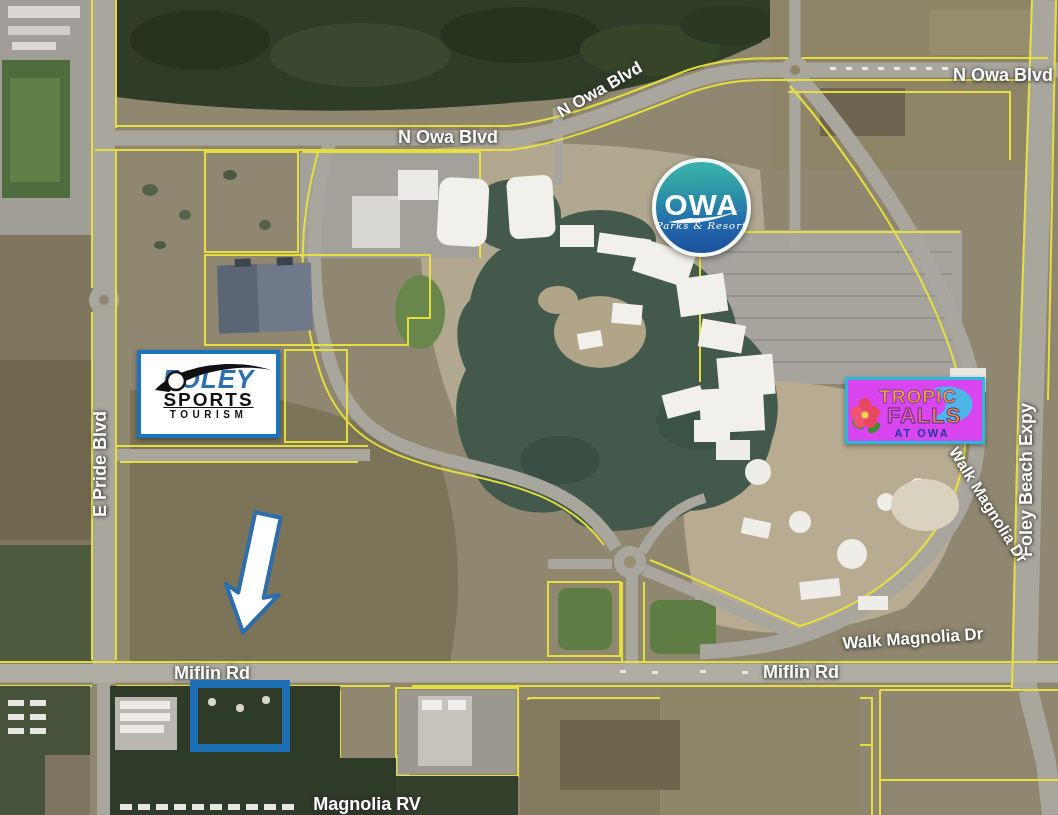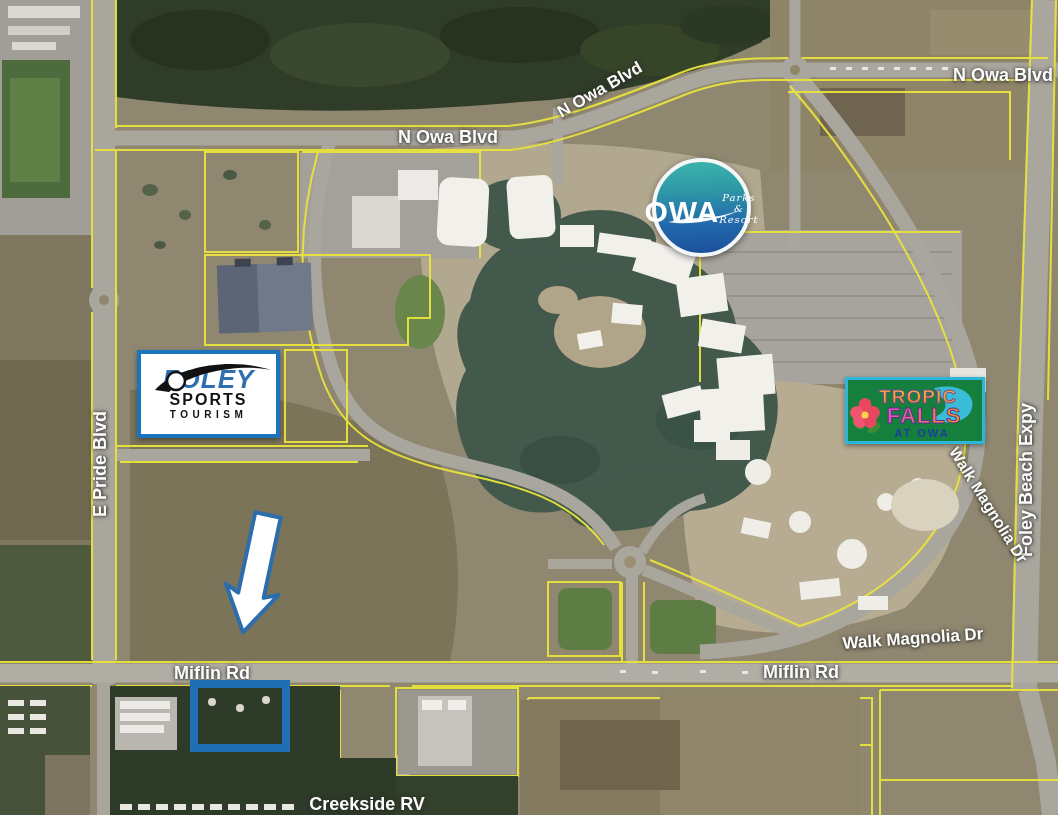--- a/index.html
+++ b/index.html
@@ -6,35 +6,35 @@
   #stage{position:relative;width:1058px;height:815px;overflow:hidden;
          font-family:"Liberation Sans",sans-serif;background:#8f8770;}
   #stage svg.base{position:absolute;left:0;top:0;}
   .road-label{position:absolute;color:#fcfcfa;font-weight:700;white-space:nowrap;
     text-shadow:0 1px 3px rgba(45,45,45,.9),0 0 5px rgba(45,45,45,.65);
     transform:translate(-50%,-50%);pointer-events:none;}
   
   .owa-logo{position:absolute;left:652px;top:158px;width:99px;height:99px;border-radius:50%;
     background:linear-gradient(178deg,#3bb3ad 0%,#2f9aa6 30%,#2268ab 68%,#1c4f9d 100%);
     border:4px solid #f4f7f8;box-sizing:border-box;box-shadow:0 2px 6px rgba(0,0,0,.45);
-    display:flex;flex-direction:row;align-items:center;justify-content:center;}
+    display:flex;flex-direction:column;align-items:center;justify-content:center;}
   .owa-name{color:#ffffff;font-size:30px;font-weight:700;letter-spacing:1px;line-height:26px;margin-top:8px;}
   .owa-tag{color:#ffffff;font-size:10px;font-style:italic;font-family:"DejaVu Serif",serif;
     margin-top:2px;letter-spacing:1px;text-align:center;}
   .owa-swoosh{position:absolute;left:10px;top:44px;width:80px;height:22px;}
   
   .foley-logo{position:absolute;left:137px;top:350px;width:143px;height:88px;background:#ffffff;
     border:4px solid #1b74bc;box-sizing:border-box;box-shadow:0 2px 5px rgba(0,0,0,.4);
     display:flex;flex-direction:column;align-items:center;justify-content:center;overflow:hidden;}
   .foley-line1{color:#2e6fb2;font-size:26px;font-weight:900;font-style:italic;letter-spacing:1px;line-height:24px;position:relative;z-index:1;}
-  .foley-line2{color:#121212;font-size:16px;font-weight:900;letter-spacing:2px;line-height:17px;}
+  .foley-line2{color:#121212;font-size:19px;font-weight:900;letter-spacing:2px;line-height:17px;text-decoration:underline;}
   .foley-line3{color:#121212;font-size:10px;font-weight:700;letter-spacing:4.5px;line-height:12px;margin-top:1px;text-align:right;}
   .foley-swoosh{position:absolute;left:8px;top:6px;width:128px;height:34px;z-index:2;}
   
-  .tropic-logo{position:absolute;left:845px;top:377px;width:140px;height:67px;background:#15803d;
+  .tropic-logo{position:absolute;left:845px;top:377px;width:140px;height:67px;background:#d946ef;
     border:3px solid #2cb6d9;box-sizing:border-box;box-shadow:0 2px 5px rgba(0,0,0,.4);overflow:hidden;}
   
   .site-arrow{position:absolute;left:205px;top:505px;width:120px;height:140px;}
   .highlight-box{position:absolute;left:190px;top:680px;width:100px;height:72px;
     border:8px solid #1e6fb4;box-sizing:border-box;}
 </style>
 </head>
 <body>
 
 <div id="stage">
@@ -261,21 +261,21 @@
 
   <span class="road-label" style="left:448px;top:137px;font-size:18px;">N Owa Blvd</span>
   <span class="road-label" style="left:600px;top:90px;font-size:17px;transform:translate(-50%,-50%) rotate(-30deg);">N Owa Blvd</span>
   <span class="road-label" style="left:1003px;top:75px;font-size:18px;">N Owa Blvd</span>
   <span class="road-label" style="left:100px;top:464px;font-size:18px;transform:translate(-50%,-50%) rotate(-90deg);">E Pride Blvd</span>
   <span class="road-label" style="left:1026px;top:480px;font-size:18px;transform:translate(-50%,-50%) rotate(-90deg);">Foley Beach Expy</span>
   <span class="road-label" style="left:988px;top:505px;font-size:16px;transform:translate(-50%,-50%) rotate(58deg);">Walk Magnolia Dr</span>
   <span class="road-label" style="left:913px;top:639px;font-size:17px;transform:translate(-50%,-50%) rotate(-4deg);">Walk Magnolia Dr</span>
   <span class="road-label" style="left:212px;top:673px;font-size:18px;">Miflin Rd</span>
   <span class="road-label" style="left:801px;top:672px;font-size:18px;">Miflin Rd</span>
-  <span class="road-label" style="left:367px;top:804px;font-size:18px;">Creekside RV</span>
+  <span class="road-label" style="left:367px;top:804px;font-size:18px;">Magnolia RV</span>
 
   <div class="owa-logo">
     <span class="owa-name">OWA</span>
     <svg class="owa-swoosh" viewBox="0 0 80 22">
       <path d="M2,16 C25,20 55,14 78,2 C62,10 40,13 24,12" fill="#ffffff" opacity="0.95"></path>
     </svg>
     <span class="owa-tag">Parks &amp; Resort</span>
   </div>
 
   <div class="foley-logo">

